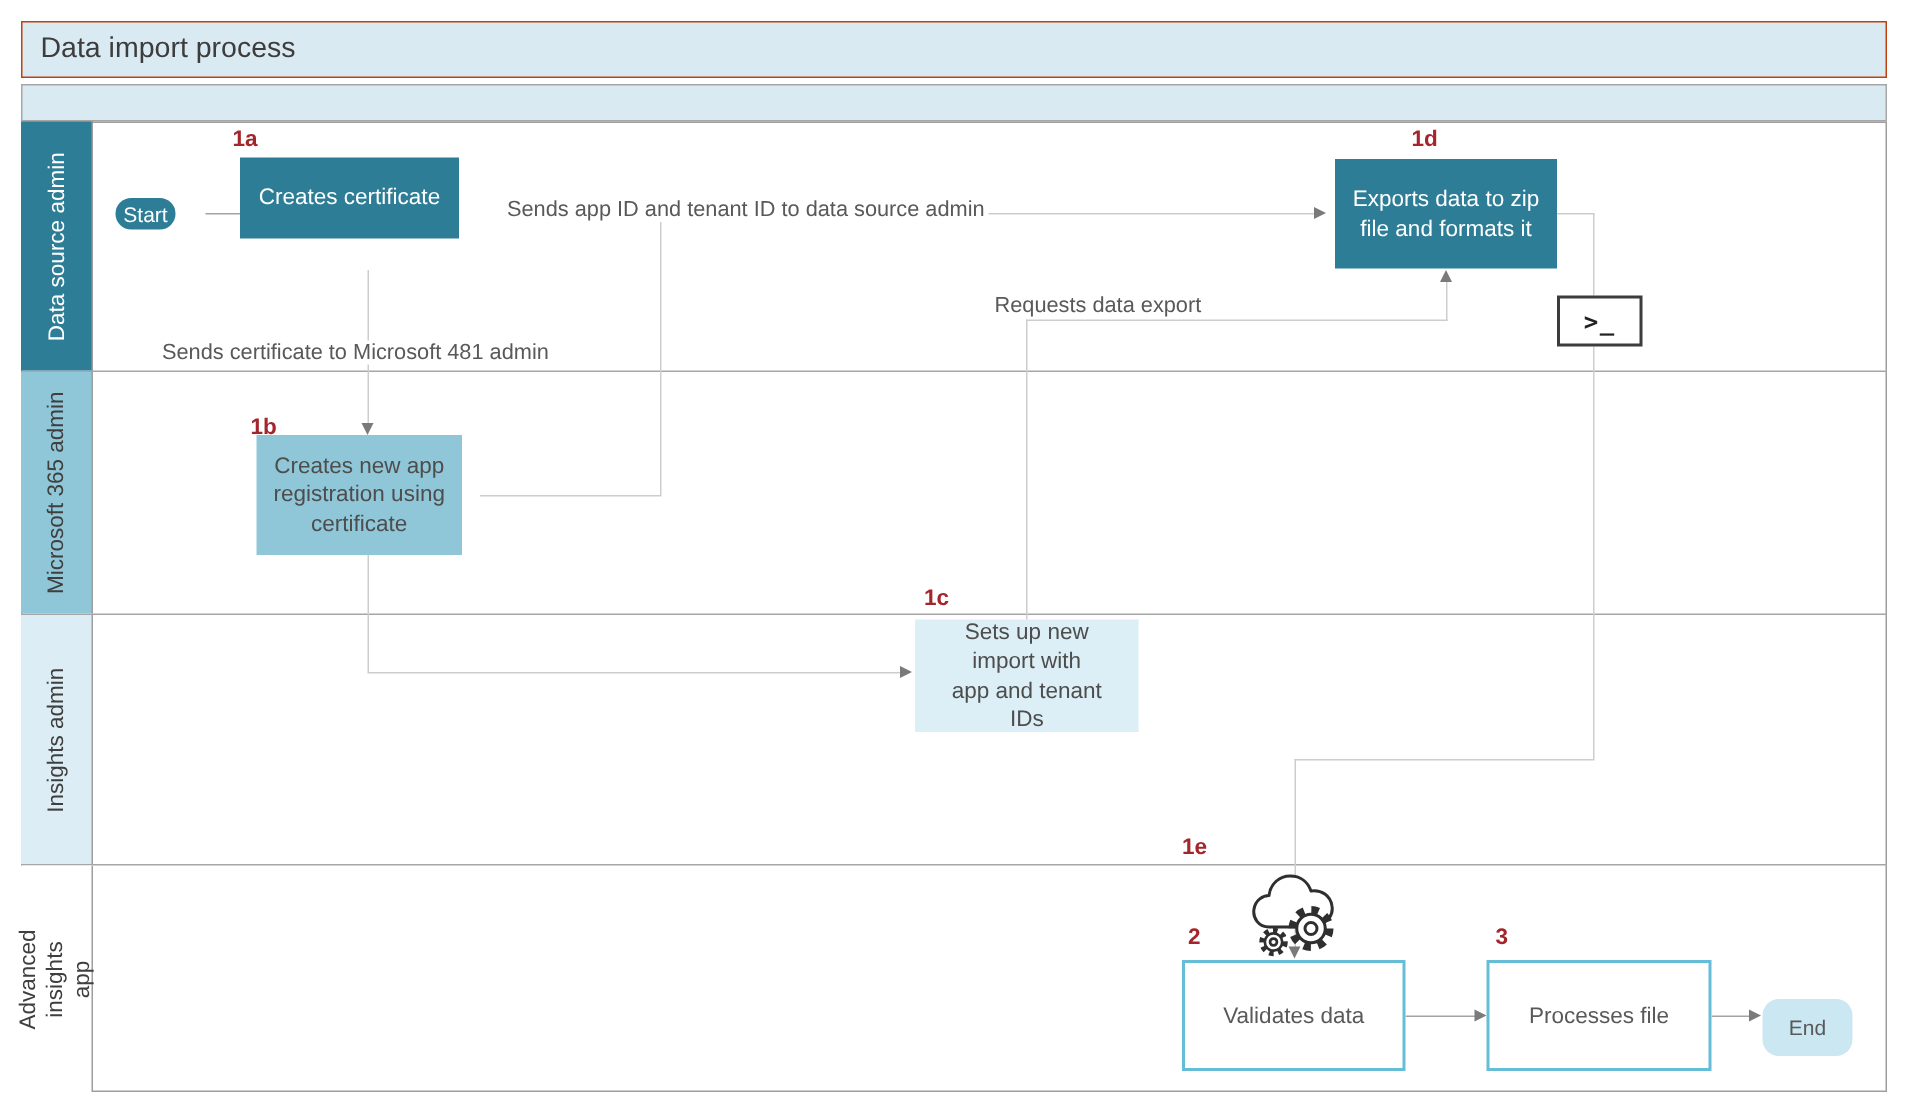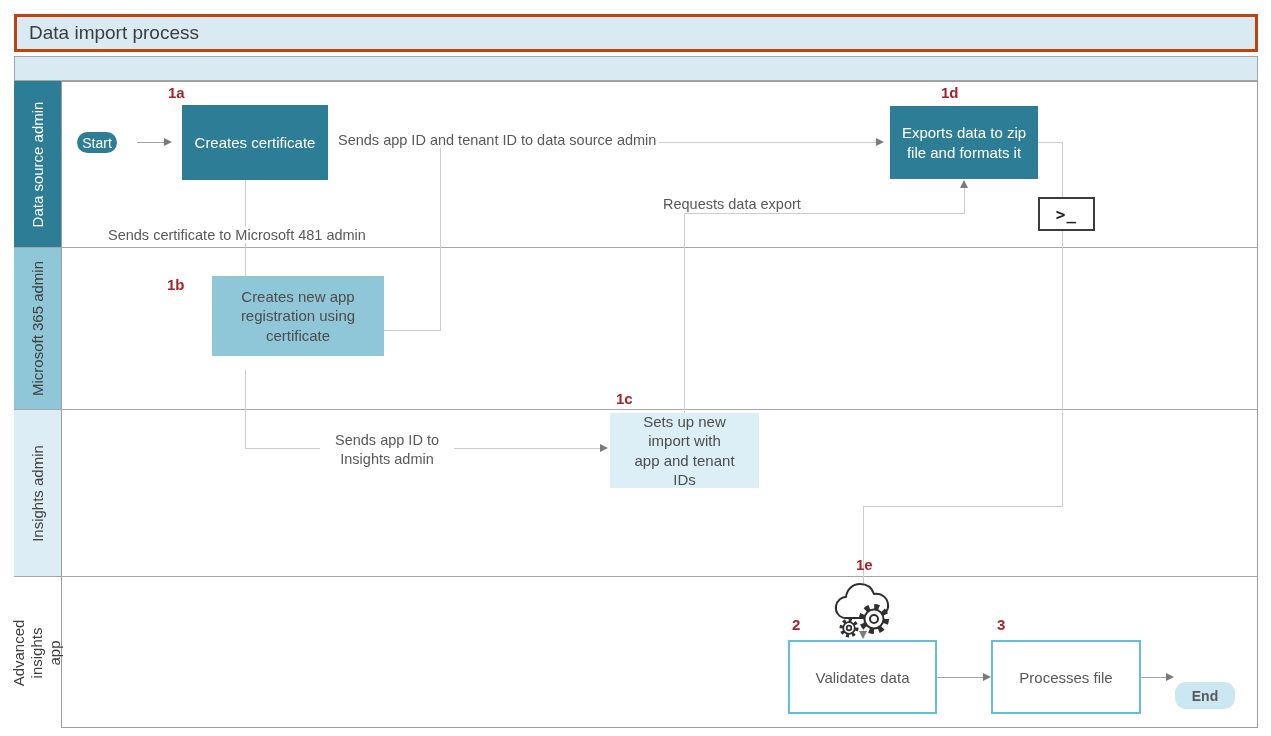--- a/index.html
+++ b/index.html
@@ -2,21 +2,21 @@
 <html><head>
 <meta charset="utf-8">
 <style>
   * { margin:0; padding:0; box-sizing:border-box; }
   body { background:#ffffff; font-family:"Liberation Sans", sans-serif; }
   .stage { position:relative; width:1271px; height:736px; background:#ffffff; overflow:hidden; }
 
   
   .title-bar {
     position:absolute; left:14px; top:14px; width:1244px; height:38px;
-    background:#d9eaf3; border:3px solid #c2410c;
+    background:#d9eaf3; border:1px solid #c2410c;
     display:flex; align-items:center; padding-left:12px;
     font-size:19px; color:#3d3d3d;
   }
   .phase-bar {
     position:absolute; left:14px; top:56px; width:1244px; height:25px;
     background:#d9eaf3; border:1px solid #a6a6a6;
   }
   .lanes-frame {
     position:absolute; left:14px; top:81px; width:1244px; height:647px;
     border:1px solid #9e9e9e;
@@ -128,51 +128,50 @@
   <div class="arr arr-r" style="left:600px; top:444px;"></div>
 
   <div class="line dark" style="left:937px; top:677px; width:48px; height:1px;"></div>
   <div class="arr arr-r" style="left:983px; top:673px;"></div>
   <div class="line dark" style="left:1141px; top:677px; width:26px; height:1px;"></div>
   <div class="arr arr-r" style="left:1166px; top:673px;"></div>
 
   <div class="edge-label" style="left:105px; top:227px;">Sends certificate to Microsoft 481 admin</div>
   <div class="edge-label" style="left:335px; top:132px;">Sends app ID and tenant ID to data source admin</div>
   <div class="edge-label" style="left:660px; top:196px;">Requests data export</div>
-  <div class="edge-label center" style="left:320px; top:431px; width:134px;">Sends app ID to Insights admin</div>
 
   <div class="node pill-start" style="left:77px; top:132px; width:40px; height:21px;">
     <span>Start</span>
   </div>
 
-  <div class="badge" style="left:168px; top:84px;">1a</div>
-  <div class="node teal-box" style="left:182px; top:105px; width:146px; height:75px;">
+  <div class="badge" style="left:155px; top:84px;">1a</div>
+  <div class="node teal-box" style="left:160px; top:105px; width:146px; height:54px;">
     <span>Creates certificate</span>
   </div>
 
   <div class="badge" style="left:167px; top:276px;">1b</div>
-  <div class="node mblue-box" style="left:171px; top:276px; width:172px; height:80px;margin-left:41px;">
+  <div class="node mblue-box" style="left:171px; top:290px; width:137px; height:80px;">
     <span>Creates new app registration using certificate</span>
   </div>
 
   <div class="badge" style="left:616px; top:390px;">1c</div>
   <div class="node pblue-box" style="left:610px; top:413px; width:149px; height:75px;">
     <span>Sets up new import with app and tenant IDs</span>
   </div>
 
   <div class="badge" style="left:941px; top:84px;">1d</div>
   <div class="node teal-box" style="left:890px; top:106px; width:148px; height:73px;">
     <span>Exports data to zip file and formats it</span>
   </div>
 
   <div class="terminal">
     <span>&gt;_</span>
   </div>
 
-  <div class="badge" style="left:856px; top:556px;">1e</div>
+  <div class="badge" style="left:788px; top:556px;">1e</div>
   <svg class="cloud-icon" viewBox="0 0 62 58">
     <path d="M13 37 C6 37 2 31 3 25 C4 19 9 16 13 16 C14 8 20 3 27 3 C34 3 39 7 41 13 C48 12 54 16 55 23 C56 29 52 34 46 35 C43 36.5 39 37 35 37 Z" fill="#ffffff" stroke="#2f2f2f" stroke-width="2" stroke-linejoin="round"></path>
     <g>
       <circle cx="41" cy="38" r="12" fill="none" stroke="#2f2f2f" stroke-width="6" stroke-dasharray="4.7 4.7"></circle>
       <circle cx="41" cy="38" r="9.5" fill="#ffffff" stroke="#2f2f2f" stroke-width="2"></circle>
       <circle cx="41" cy="38" r="4" fill="#ffffff" stroke="#2f2f2f" stroke-width="2"></circle>
     </g>
     <g>
       <circle cx="16" cy="47" r="7.5" fill="none" stroke="#2f2f2f" stroke-width="4" stroke-dasharray="2.9 2.9"></circle>
       <circle cx="16" cy="47" r="5.8" fill="#ffffff" stroke="#2f2f2f" stroke-width="1.8"></circle>
@@ -183,17 +182,17 @@
   <div class="badge" style="left:792px; top:616px;">2</div>
   <div class="node outline-box" style="left:788px; top:640px; width:149px; height:74px;">
     <span>Validates data</span>
   </div>
 
   <div class="badge" style="left:997px; top:616px;">3</div>
   <div class="node outline-box" style="left:991px; top:640px; width:150px; height:74px;">
     <span>Processes file</span>
   </div>
 
-  <div class="node pill-end" style="left:1175px; top:682px; width:60px; height:27px;font-weight:bold;">
+  <div class="node pill-end" style="left:1175px; top:666px; width:60px; height:38px;">
     <span>End</span>
   </div>
 
 </div>
 
 </body></html>

